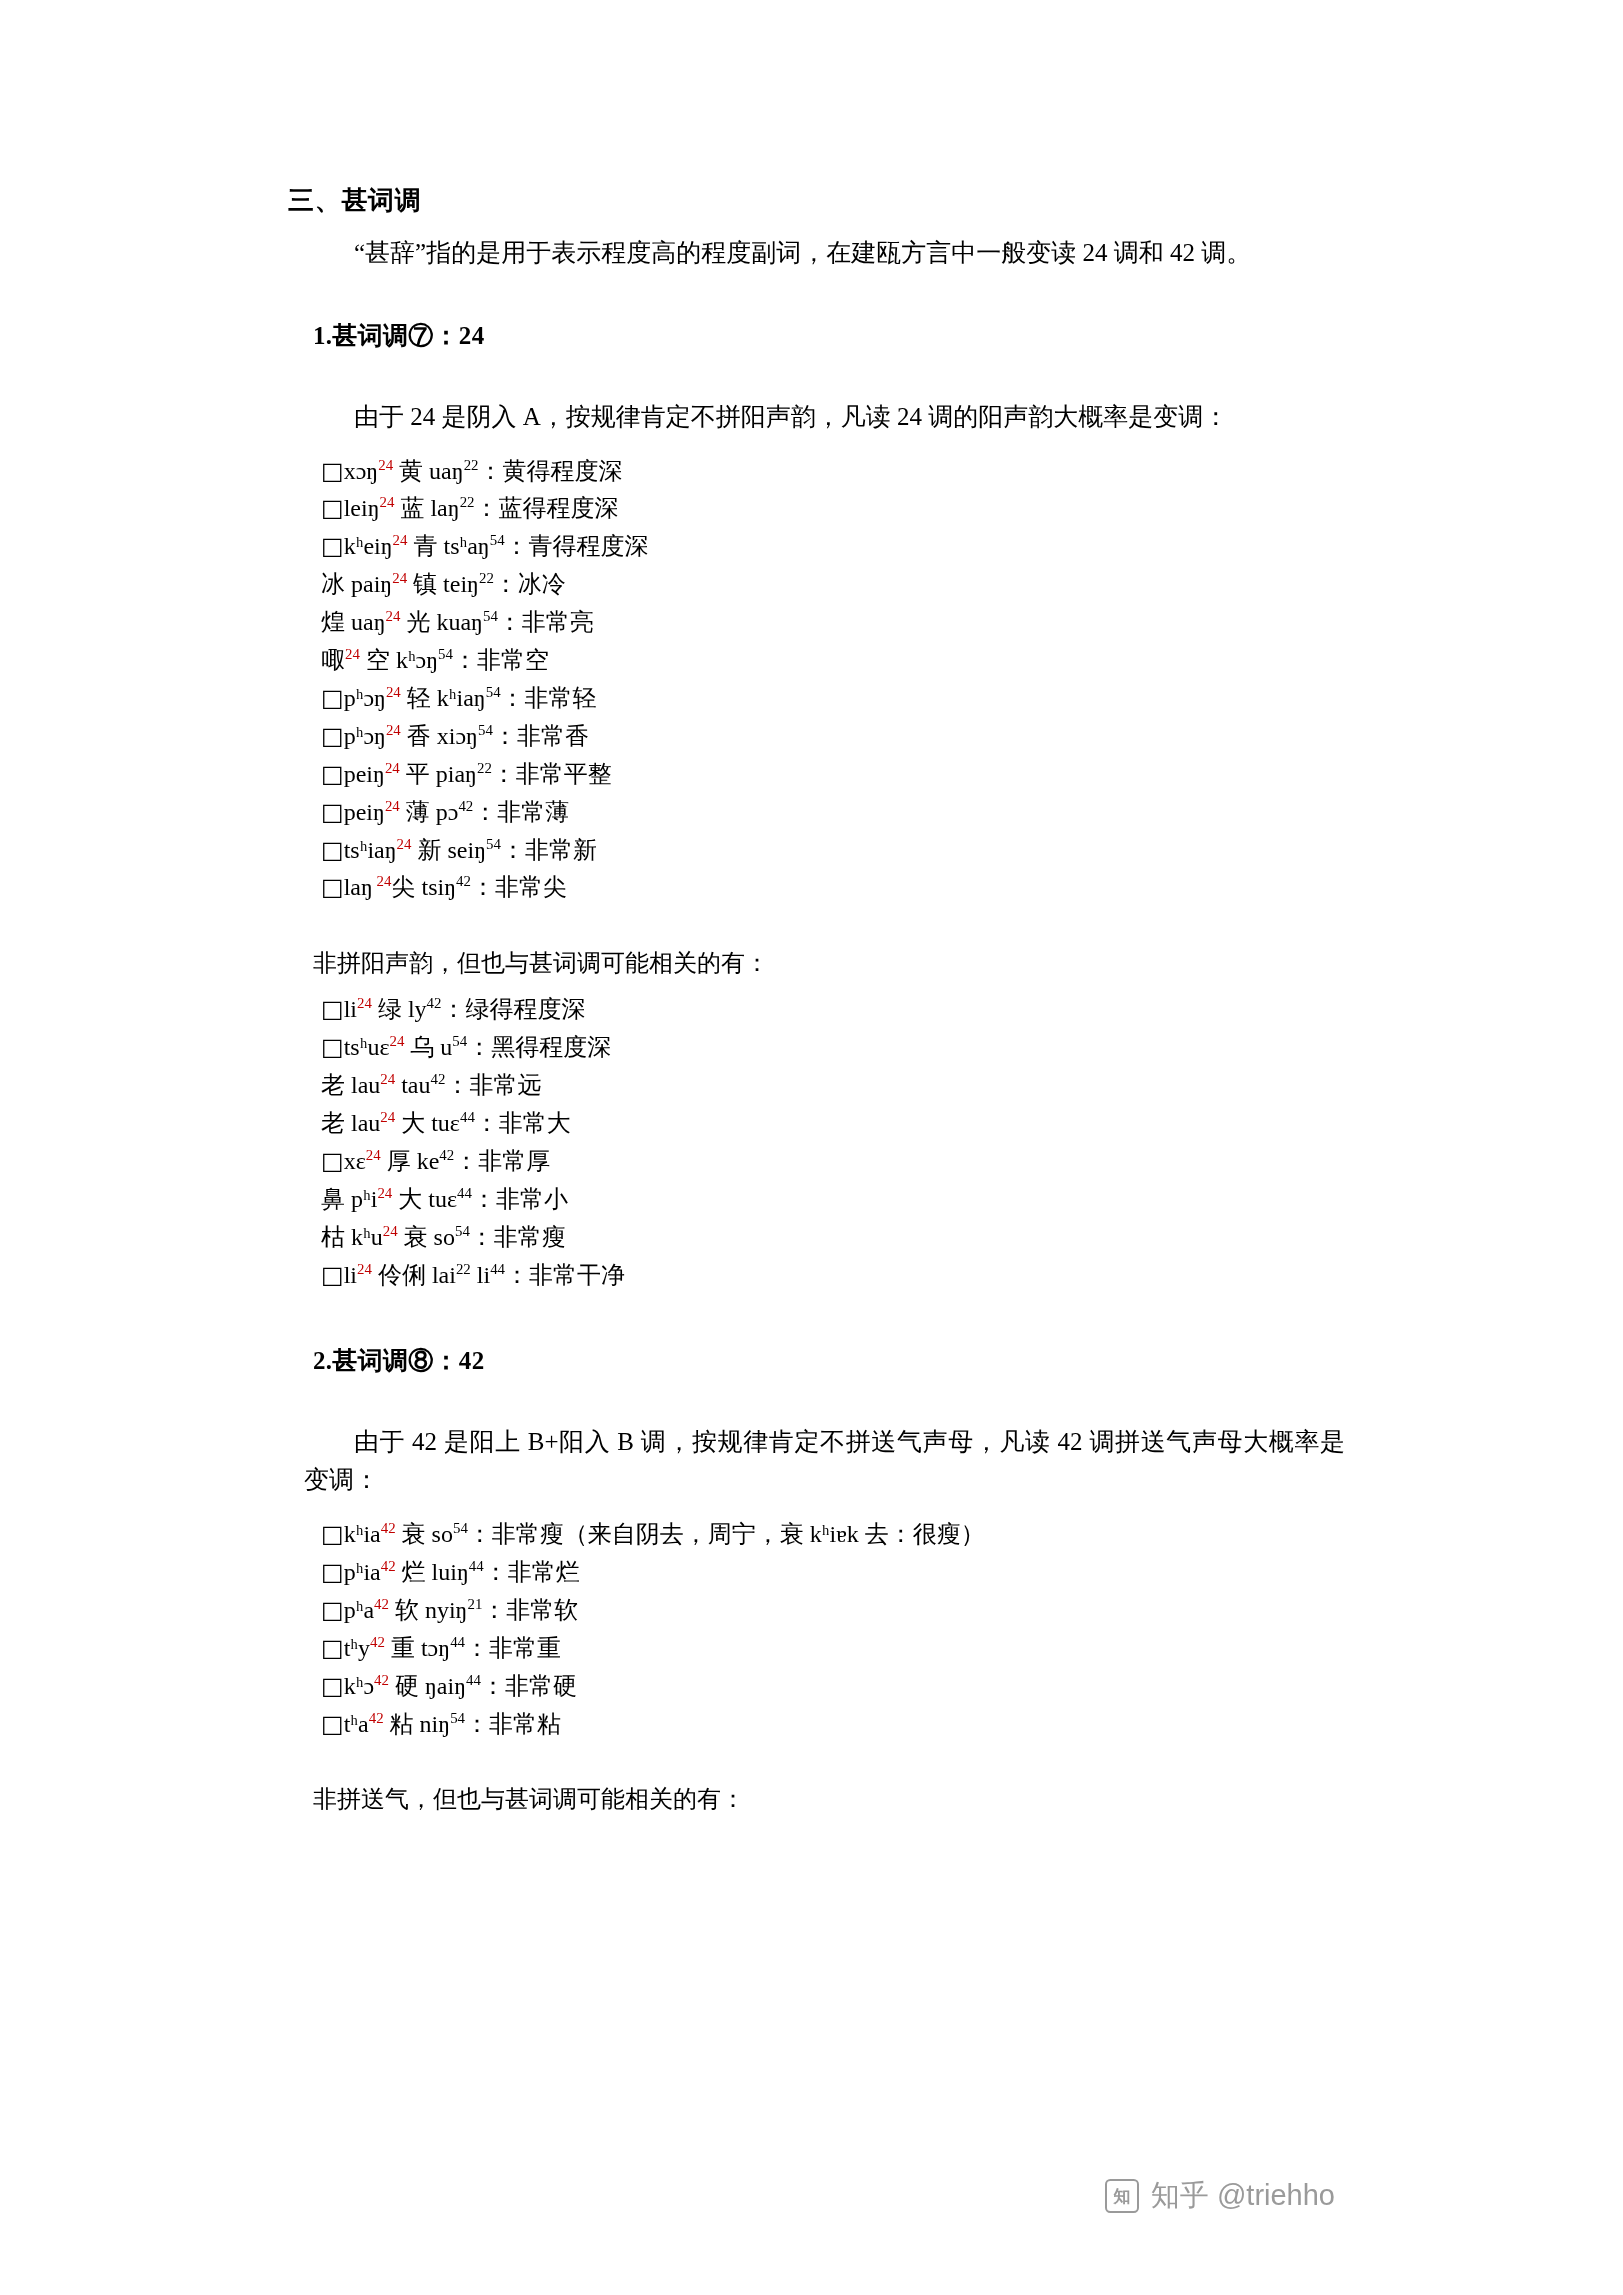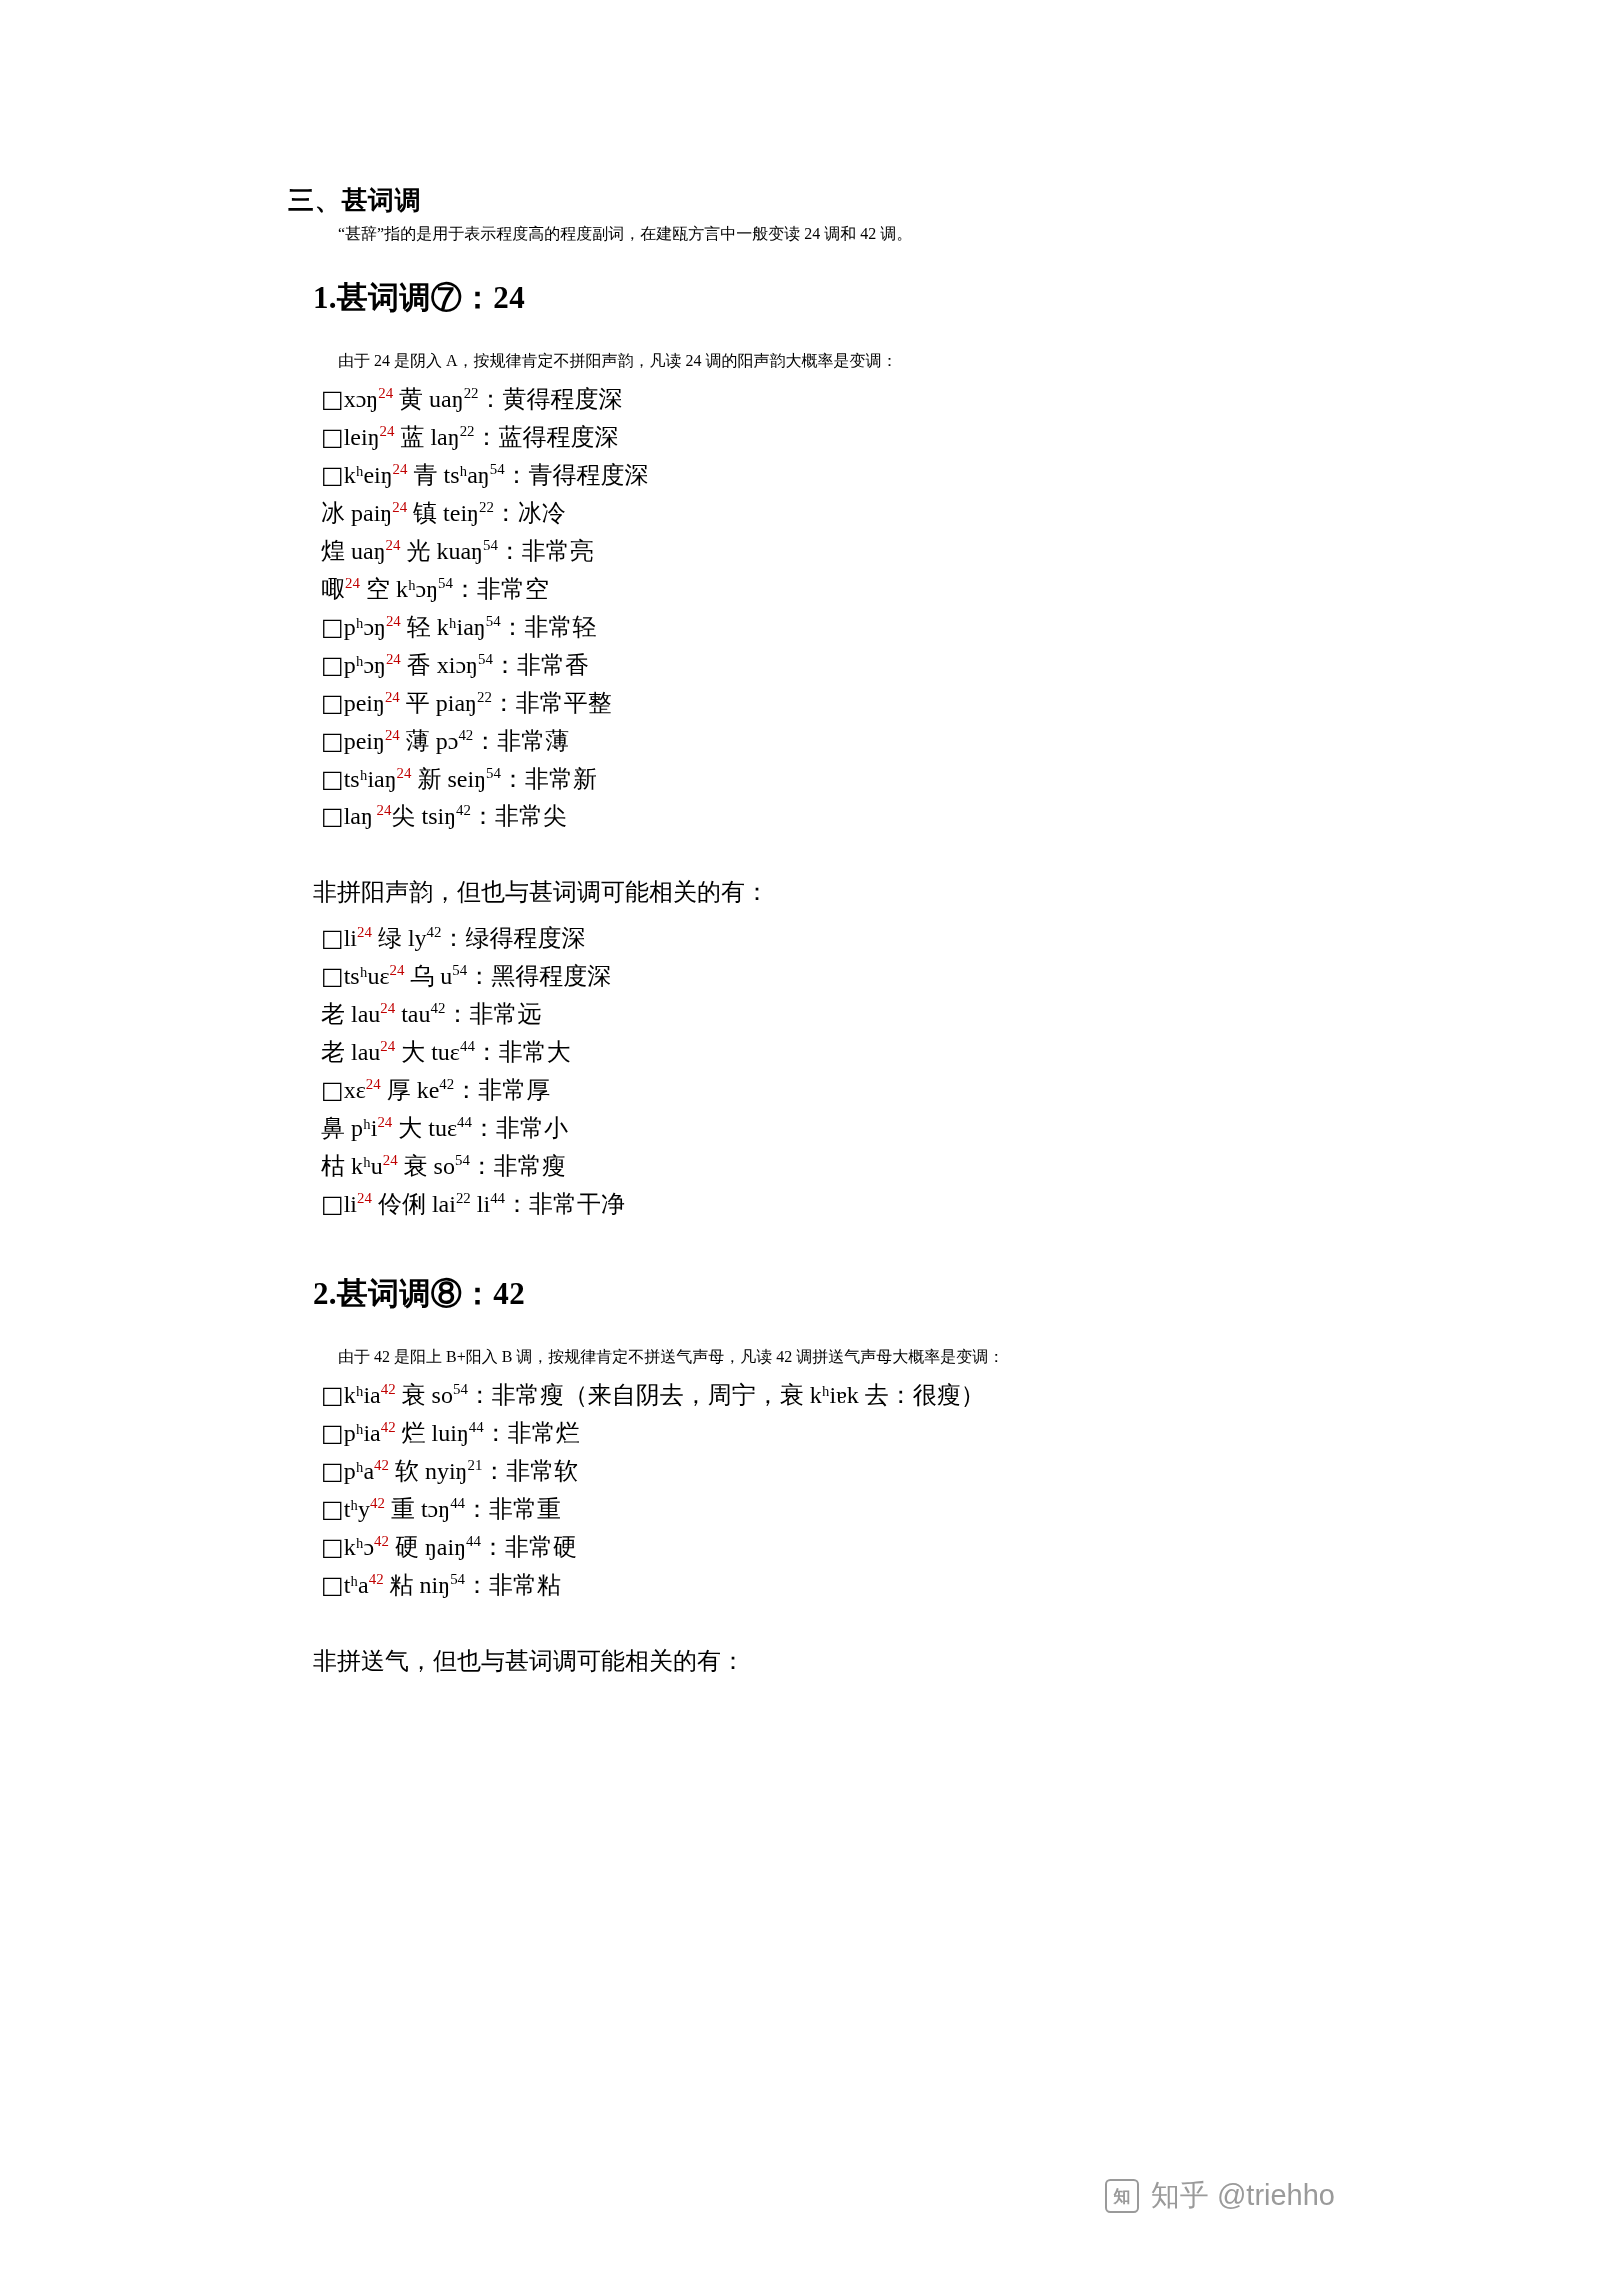--- a/index.html
+++ b/index.html
@@ -27,31 +27,31 @@
     top: 183px;
     width: 1073px;
   }
   .h-sec {
     font-size: 26px;
     font-weight: bold;
     margin: 0 0 3.9px 0;
     letter-spacing: 0.7px;
   }
   .para {
-    font-size: 16px;
+    font-size: 25px;
     line-height: 1.55;
     text-align: justify;
     text-justify: inter-ideograph;
-    margin: 0;
+    margin: 16px;
   }
   .indent {
     text-indent: 50px;
   }
   .h-sub {
-    font-size: 31px;
+    font-size: 25px;
     font-weight: bold;
     margin: 0;
     text-indent: 25px;
     letter-spacing: 0.3px;
   }
   .gap-m { height: 30px; }
   .gap-l { height: 41px; }
   .ex-list {
     margin: 8px;
     padding: 0;

